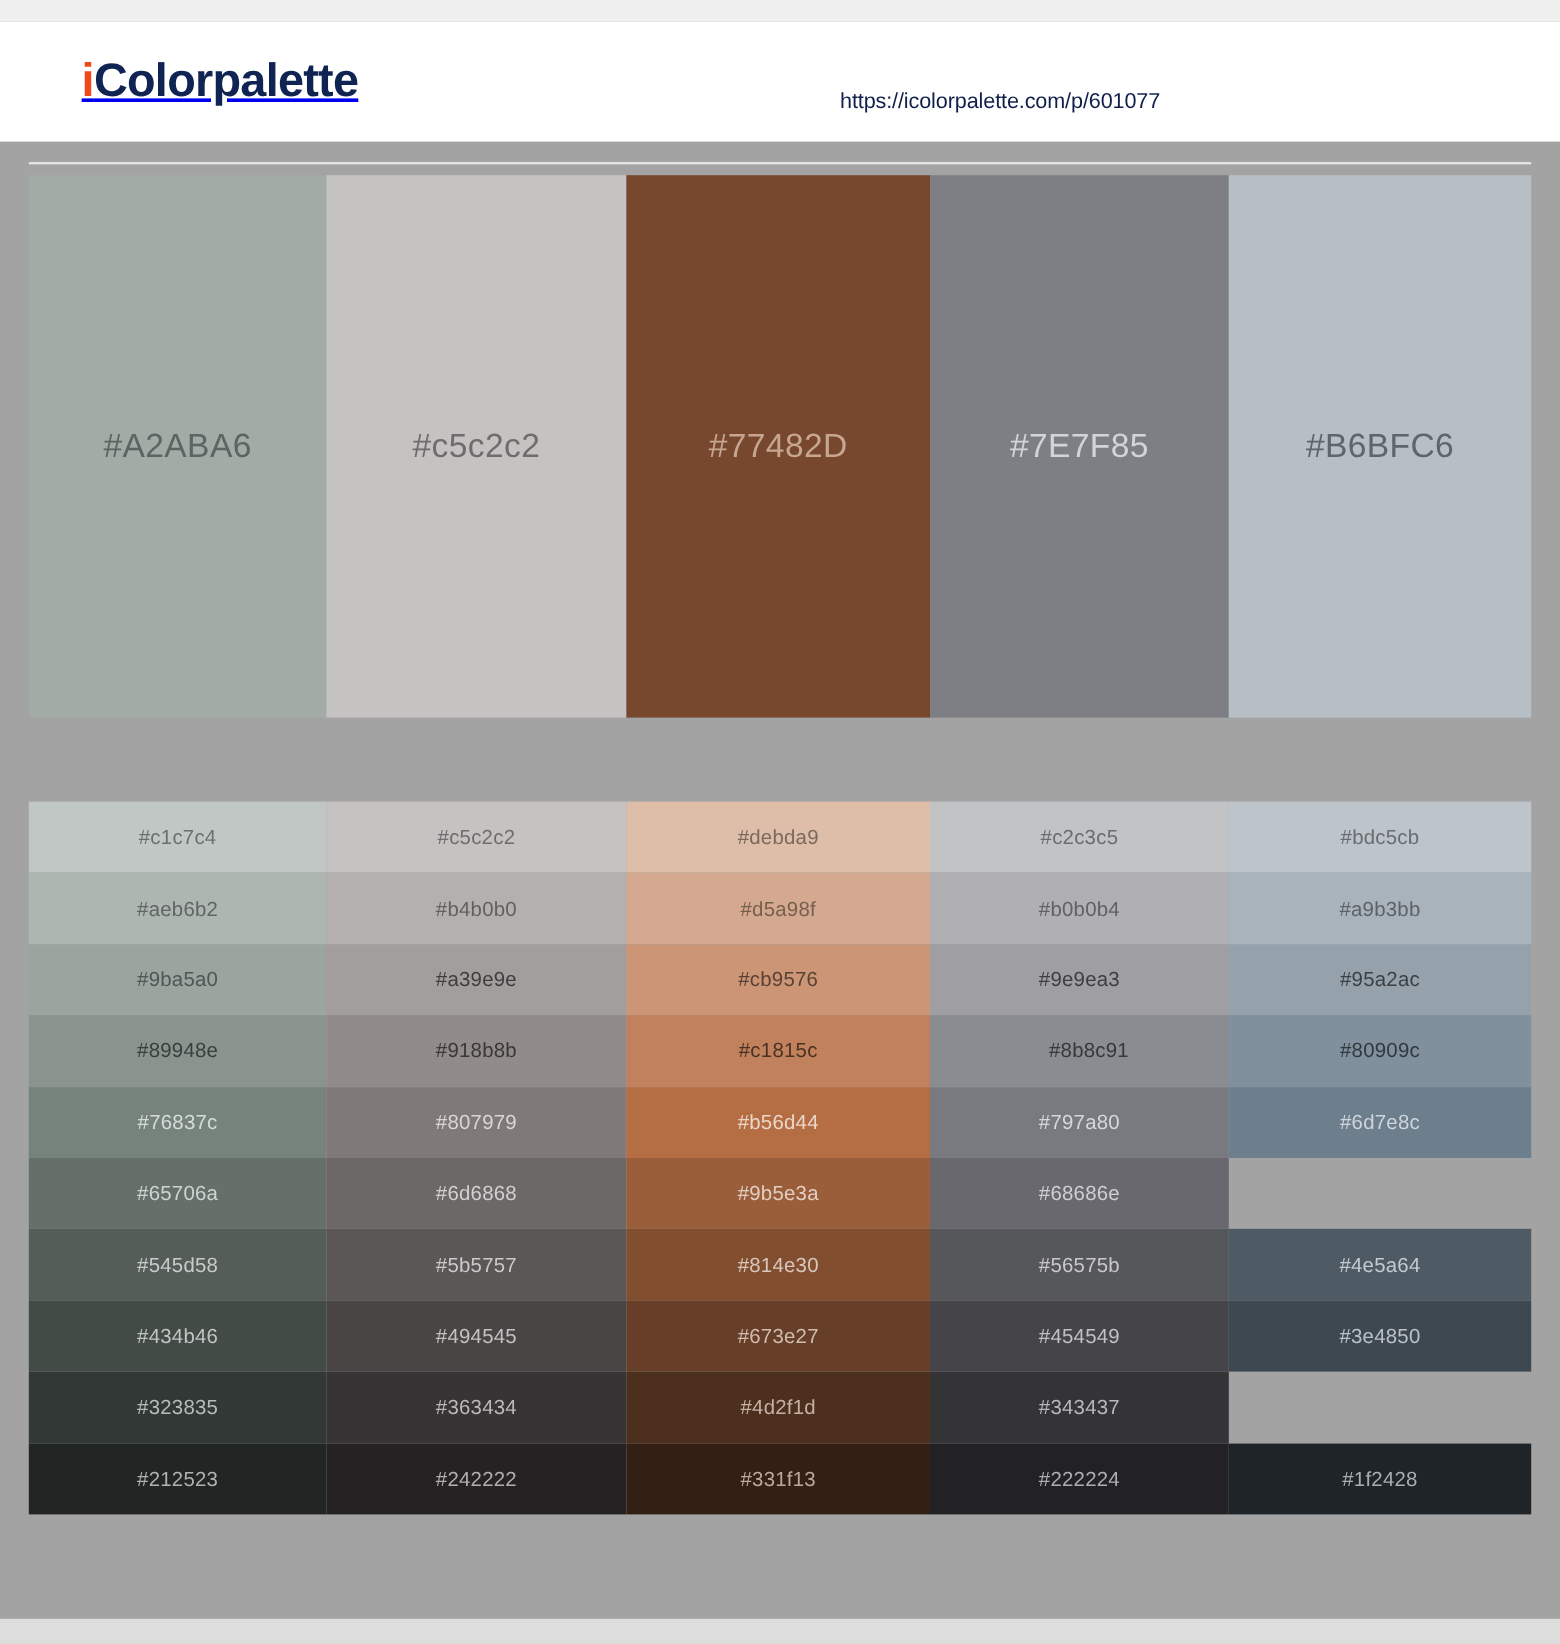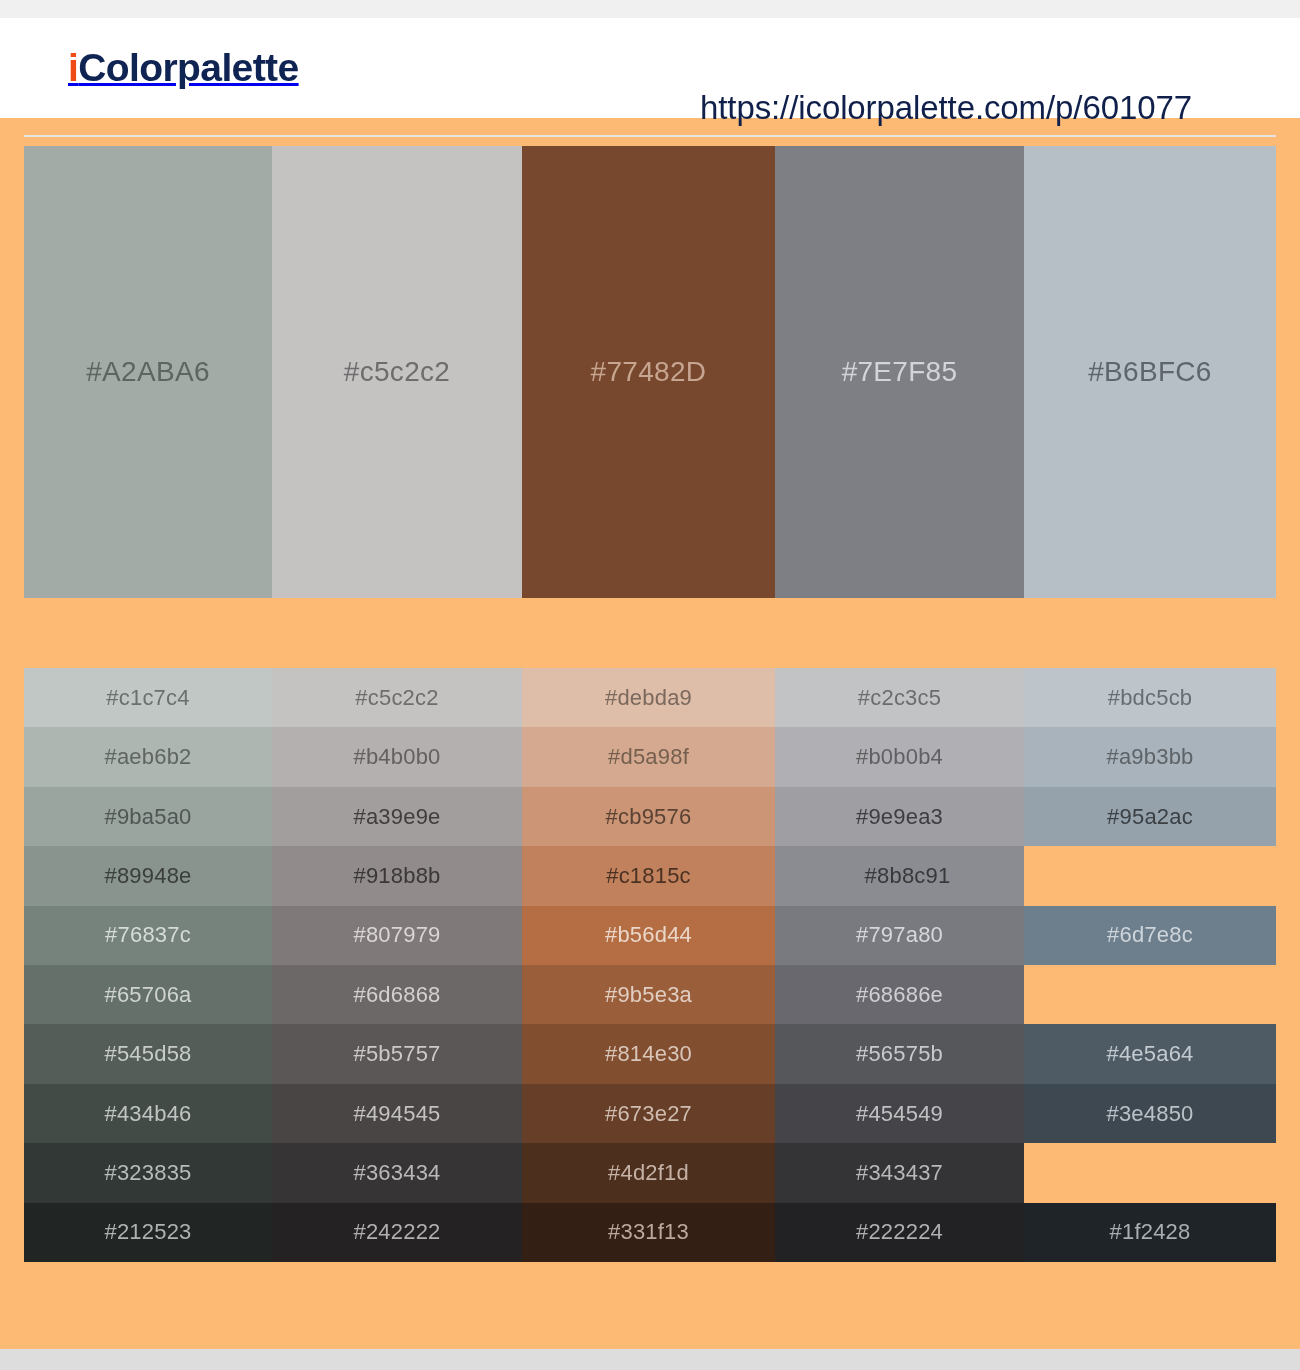--- a/index.html
+++ b/index.html
@@ -7,21 +7,21 @@
     width: 1300px;
     height: 1370px;
     background: #ffffff;
     font-family: "Liberation Sans", sans-serif;
     overflow: hidden;
   }
   #page {
     position: relative;
     width: 1300px;
     height: 1370px;
-    background: #fdba74;
+    background: #a3a3a3;
   }
   
   .top-strip {
     position: absolute;
     left: 0; top: 0;
     width: 1300px; height: 18px;
     background: #f0f0f0;
   }
   
   .header {
@@ -36,22 +36,22 @@
     font-size: 39px;
     font-weight: bold;
     letter-spacing: -0.6px;
     white-space: nowrap;
     line-height: 1;
   }
   .logo .logo-i { color: #f04b16; }
   .logo .logo-rest { color: #0f2452; }
   .page-url {
     position: absolute;
-    left: 700px; top: 73px;
-    font-size: 33px;
+    left: 700px; top: 57px;
+    font-size: 18px;
     color: #10204a;
     white-space: nowrap;
     line-height: 1;
     letter-spacing: -0.1px;
   }
   .header-divider {
     position: absolute;
     left: 24px; top: 117px;
     width: 1252px; height: 2px;
     background: #e4e4e4;
@@ -91,21 +91,21 @@
     flex: 1 1 0;
     min-height: 0;
   }
   .shade-cell {
     display: flex;
     align-items: center;
     justify-content: center;
     min-width: 0;
   }
   .shade-cell .hex {
-    font-size: 22px;
+    font-size: 17px;
     line-height: 1;
     letter-spacing: 0.2px;
     white-space: nowrap;
   }
 
   
   .footer-band {
     position: absolute;
     left: 0; top: 1349px;
     width: 1300px; height: 21px;
@@ -201,20 +201,23 @@
         </div>
         <div class="shade-cell" style="background: rgb(145, 139, 139); width: 250px; flex: 0 0 250px;">
           <span class="hex" style="color: rgb(58, 55, 55);">#918b8b</span>
         </div>
         <div class="shade-cell" style="background: rgb(193, 129, 92); width: 253px; flex: 0 0 253px;">
           <span class="hex" style="color: rgb(74, 50, 35);">#c1815c</span>
         </div>
         <div class="shade-cell" style="background: rgb(139, 140, 145); width: 249px; flex: 0 0 249px; padding-left: 16px;">
           <span class="hex" style="color: rgb(55, 56, 58);">#8b8c91</span>
         </div>
+        <div class="shade-cell" style="background: rgb(128, 144, 156); width: 252px; flex: 0 0 252px;">
+          <span class="hex" style="color: rgb(50, 57, 62);">#80909c</span>
+        </div>
       </div>
       <div class="shade-row">
         <div class="shade-cell" style="background: rgb(118, 131, 124); width: 248px; flex: 0 0 248px;">
           <span class="hex" style="color: rgb(214, 220, 217);">#76837c</span>
         </div>
         <div class="shade-cell" style="background: rgb(128, 121, 121); width: 250px; flex: 0 0 250px;">
           <span class="hex" style="color: rgb(218, 214, 214);">#807979</span>
         </div>
         <div class="shade-cell" style="background: rgb(181, 109, 68); width: 253px; flex: 0 0 253px;">
           <span class="hex" style="color: rgb(234, 215, 201);">#b56d44</span>

